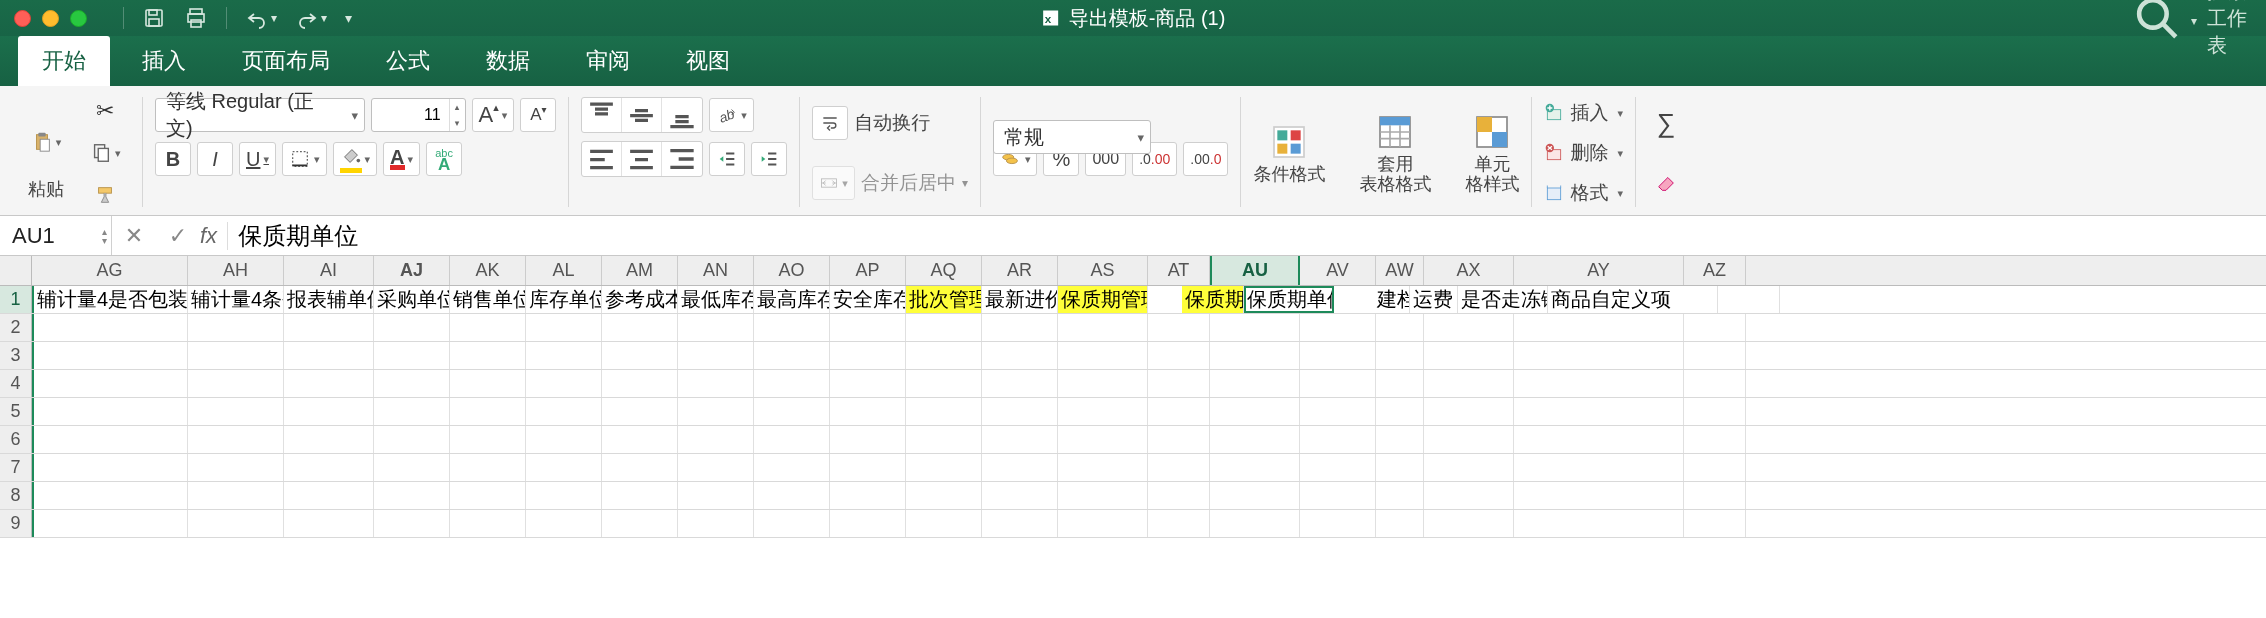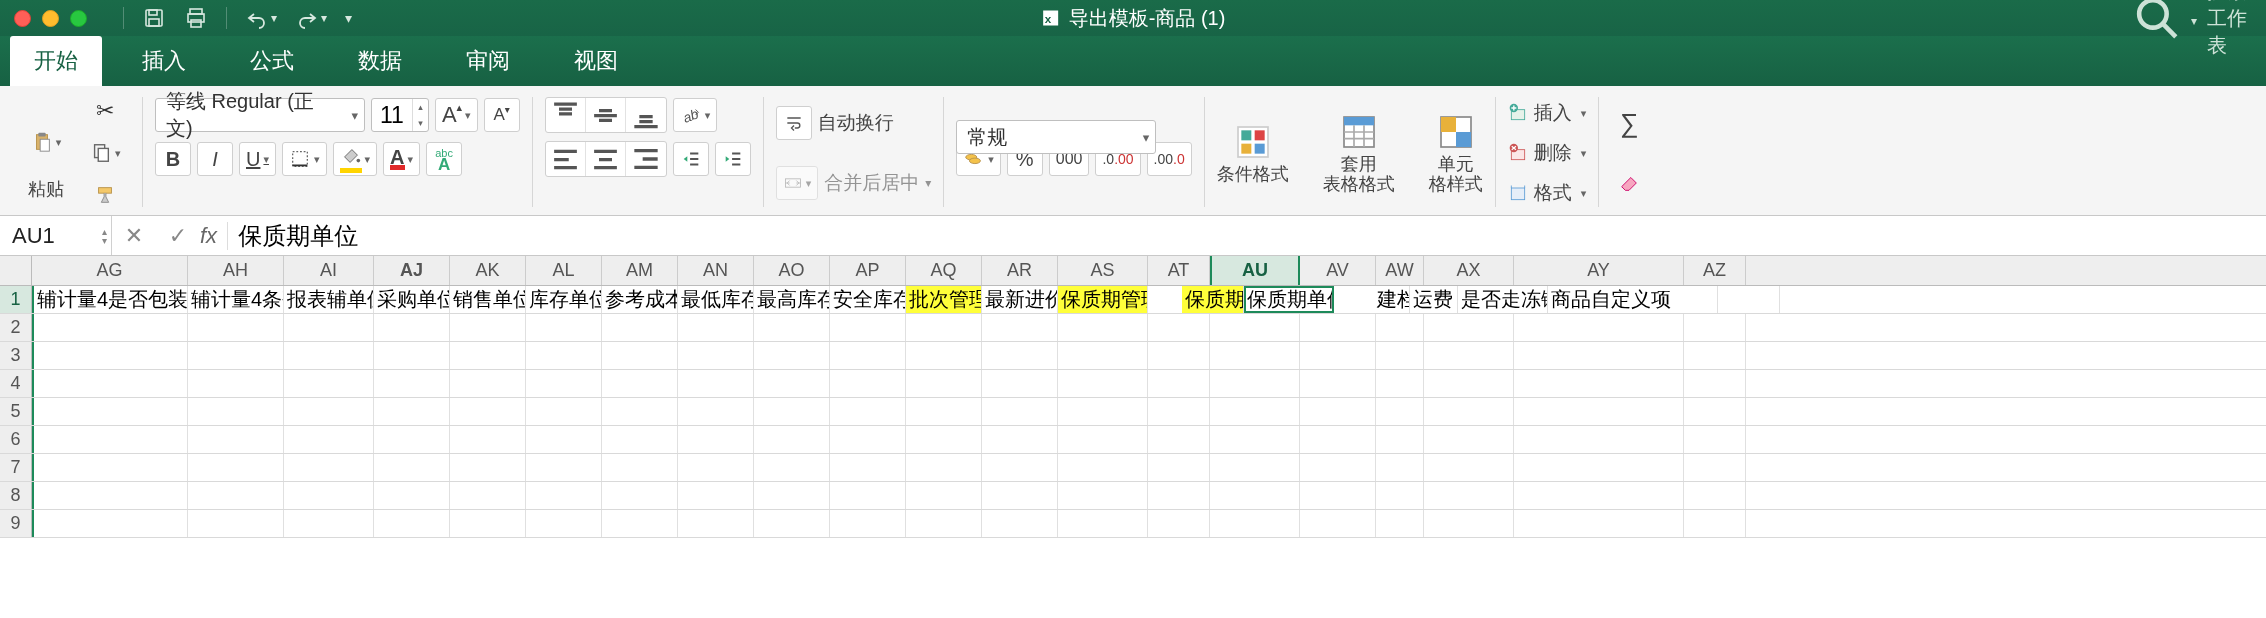--- a/index.html
+++ b/index.html
@@ -16,37 +16,37 @@
   .qat-sep { width: 1px; height: 22px; background: rgba(255,255,255,0.25); }
   .tb-icon { color: #d7e8df; display: inline-flex; align-items: center; }
   .tb-icon svg { width: 24px; height: 24px; }
   .tb-chev { font-size: 12px; margin-left: 2px; }
   .title-center { position: absolute; left: 50%; transform: translateX(-50%); display: flex; align-items: center; gap: 8px; font-size: 20px; }
   .title-center svg { width: 20px; height: 20px; }
   .search-right { position: absolute; right: 14px; display: flex; align-items: center; gap: 6px; color: #cde2d7; font-size: 20px; }
   .search-caret::after { content: "▾"; font-size: 12px; margin-right: 4px; color: #cde2d7; }
 
   
-  .tabstrip { height: 50px; background: linear-gradient(#1b6f4c,#176143); display: flex; align-items: flex-end; padding-left: 10px; gap: 16px; }
+  .tabstrip { height: 50px; background: linear-gradient(#1b6f4c,#176143); display: flex; align-items: flex-end; padding-left: 18px; gap: 8px; }
   .tab { padding: 10px 24px 10px; color: #fff; font-size: 22px; cursor: default; }
   .tab.active { background: #fff; color: #176143; border-radius: 3px 3px 0 0; font-weight: 500; }
 
   
   .ribbon { height: 130px; background: #f5f5f5; border-bottom: 1px solid #c8c8c8; display: flex; align-items: stretch; padding: 3px 2px 0 2px; }
   .group { display: flex; flex-direction: column; padding: 4px 12px 2px; position: relative; }
   .group-sep { width: 1px; background: #d6d6d6; margin: 8px 0; }
   .row { display: flex; align-items: center; gap: 6px; }
   .row.h { height: 44px; }
   .btn { display: inline-flex; align-items: center; justify-content: center; background: #fff; border: 1px solid #cfcfcf; border-radius: 3px; height: 34px; min-width: 36px; padding: 0 6px; color: #444; }
   .btn.flat { background: transparent; border: none; }
   .btn svg { width: 22px; height: 22px; }
   .select { display: inline-flex; align-items: center; background: #fff; border: 1px solid #bfbfbf; border-radius: 3px; height: 34px; padding: 0 26px 0 10px; position: relative; font-size: 20px; color: #333; }
   .select::after { content: "▾"; position: absolute; right: 6px; color: #666; font-size: 13px; }
   .stepper { display: inline-flex; align-items: center; background: #fff; border: 1px solid #bfbfbf; border-radius: 3px; height: 34px; }
-  .stepper span.val { padding: 0 8px; font-size: 23px; }
+  .stepper span.val { padding: 0 8px; font-size: 16px; margin-left: 44px; }
   .stepper .sbtn { width: 16px; height: 32px; display: flex; flex-direction: column; border-left: 1px solid #ddd; }
   .stepper .sbtn div { flex: 1; font-size: 9px; display: flex; align-items: center; justify-content: center; color: #666; }
   .drop::after { content: "▾"; font-size: 11px; color: #666; margin-left: 3px; }
   .vstack { display: flex; flex-direction: column; align-items: center; justify-content: center; gap: 2px; }
   .vstack .lbl { font-size: 18px; color: #444; line-height: 20px; text-align: center; }
   .hseg { display: flex; border: 1px solid #cfcfcf; border-radius: 3px; overflow: hidden; background: #fff; }
   .hseg .seg { width: 40px; height: 34px; display: flex; align-items: center; justify-content: center; border-right: 1px solid #e2e2e2; }
   .hseg .seg:last-child { border-right: none; }
 
   .icon-scissors::before { content: "✂"; font-size: 22px; color: #333; }
@@ -135,20 +135,21 @@
         <path d="m20 20-5.5-5.5"></path>
       </svg>
     <span class="search-caret"></span>
     <span>搜索工作表</span>
   </div>
 </div>
 
 <div class="tabstrip">
   <div class="tab active">开始</div>
   <div class="tab">插入</div>
+  <div class="tab">页面布局</div>
   <div class="tab">公式</div>
   <div class="tab">数据</div>
   <div class="tab">审阅</div>
   <div class="tab">视图</div>
 </div>
 
 <div class="ribbon">
 
   <div class="group" style="width:140px;">
     <div class="row" style="height:100%;">
@@ -303,21 +304,21 @@
           </svg>
         </span>
       <span>合并后居中</span>
       <span style="font-size:12px;">▾</span>
     </div>
   </div>
   <div class="group-sep"></div>
 
   <div class="group">
     <div class="row h">
-      <div class="select" style="width:200px;margin-top:44px;">
+      <div class="select" style="width:158px;margin-top:44px;">
           <span>常规</span>
         </div>
     </div>
     <div class="row h">
       <span class="btn drop">
           <svg viewBox="0 0 24 24" width="24" height="20">
             <ellipse cx="9" cy="10" rx="6" ry="3" fill="#f4c24a" stroke="#b8924a"></ellipse>
             <ellipse cx="13" cy="14" rx="6" ry="3" fill="#f4c24a" stroke="#b8924a"></ellipse>
           </svg>
         </span>

